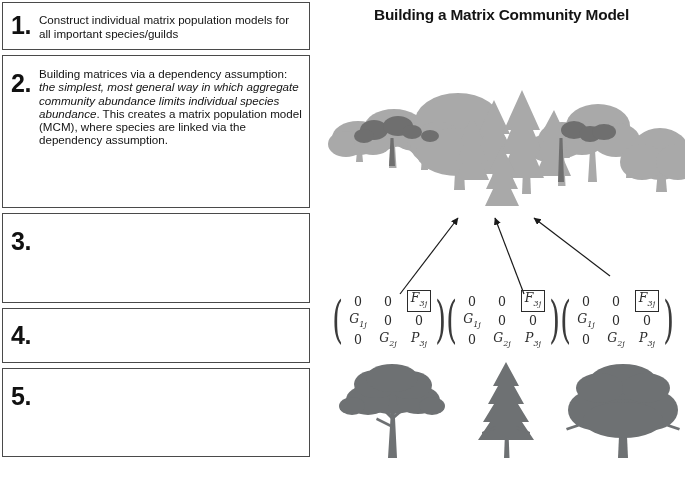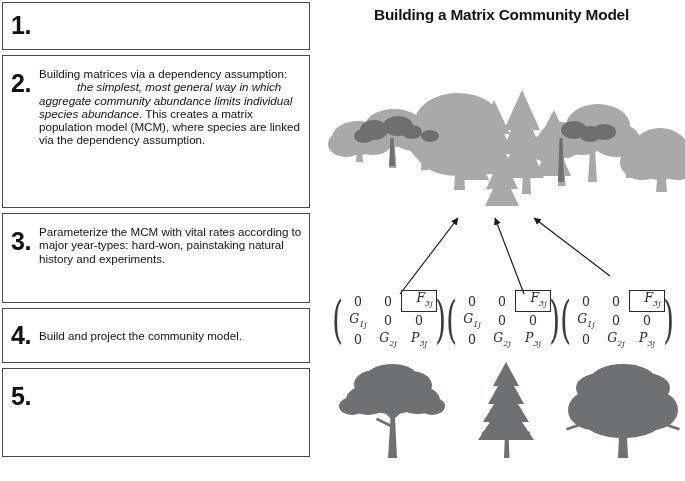--- a/index.html
+++ b/index.html
@@ -41,21 +41,21 @@
     padding-left: 3px;
     letter-spacing: -0.5px;
   }
   .step-text {
     font-size: 11.6px;
     line-height: 13.3px;
     color: #131313;
     flex: 1 1 auto;
     padding-top: 1px;
   }
-  .step-text i { font-style: italic; margin-left: 38px; }
+  .step-text i { font-style: italic; }
 
   
   #step-1 { height: 48px; align-items: center; }
   #step-1 .step-num { margin-top: -2px; }
   #step-2 { height: 153px; }
   #step-3 { height: 90px; }
   #step-4 { height: 55px; align-items: center; }
   #step-5 { height: 89px; }
   #step-2 .step-num, #step-3 .step-num, #step-5 .step-num { margin-top: 10px; }
   #step-2 .step-text, #step-3 .step-text, #step-5 .step-text { padding-top: 6px; }
@@ -107,42 +107,41 @@
     font-family: "DejaVu Serif", serif;
     font-style: italic;
     font-size: 12.5px;
     color: #2b2b2b;
     white-space: nowrap;
   }
   .cell.zero { font-style: normal; }
   .cell sub { font-size: 8px; font-style: italic; }
   .cell.boxed {
     border: 1.1px solid #2b2b2b;
-    padding: 0px 3px 1px 14px;
+    padding: 0px 3px 1px 3px;
     line-height: 13px;
   }
 </style>
 </head>
 <body>
 
 <div id="steps">
   <div class="step-box" id="step-1">
     <div class="step-num">1.</div>
+    <div class="step-text"><span>Construct individual matrix population models for all important species/guilds</span></div>
   </div>
   <div class="step-box" id="step-2">
     <div class="step-num">2.</div>
     <div class="step-text"><span>Building matrices via a dependency assumption: </span><i>the simplest, most general way in which aggregate community abundance limits individual species abundance</i><span>. This creates a matrix population model (MCM), where species are linked via the dependency assumption.</span></div>
   </div>
   <div class="step-box" id="step-3">
     <div class="step-num">3.</div>
-    <div class="step-text"><span>Parameterize the MCM with vital rates according to major year-types: hard-won, painstaking natural history and experiments.</span></div>
   </div>
   <div class="step-box" id="step-4">
     <div class="step-num">4.</div>
-    <div class="step-text"><span>Build and project the community model.</span></div>
   </div>
   <div class="step-box" id="step-5">
     <div class="step-num">5.</div>
   </div>
 </div>
 
 <div id="right">
 
   <div id="title">Building a Matrix Community Model</div>
 

